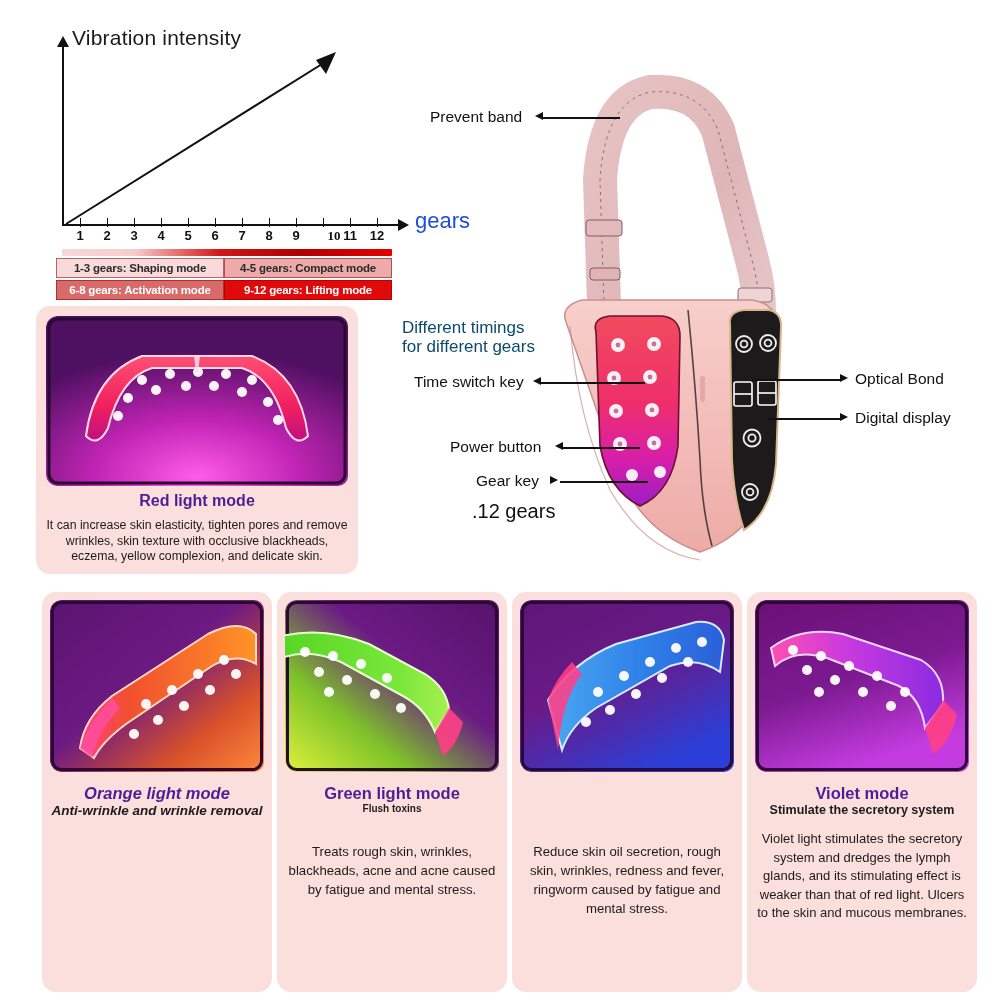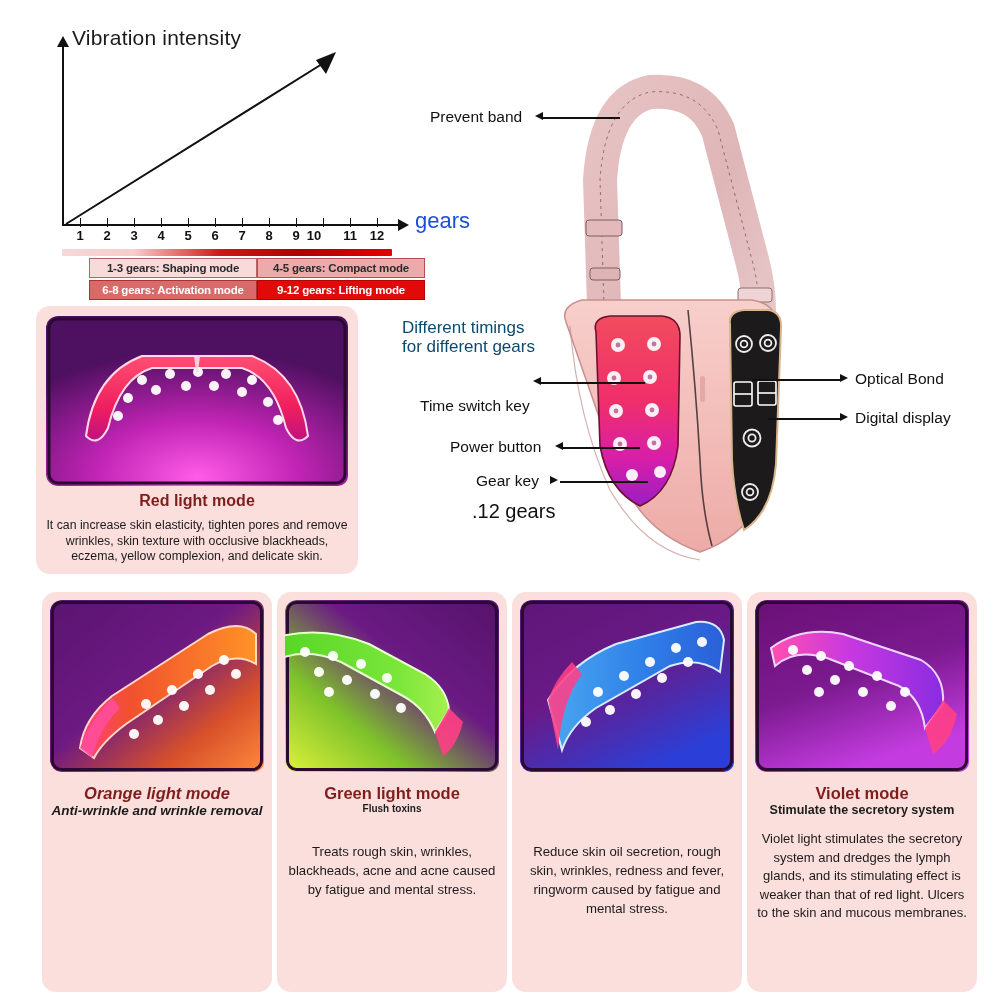--- a/index.html
+++ b/index.html
@@ -42,21 +42,21 @@
   #ticks{left:42px;top:210px;width:345px;height:30px;}
 
   #intensity-bar{
     left:42px;top:241px;width:330px;height:7px;border-radius:1px;
     background:linear-gradient(to right,
       #f7d8d8 0%, #f6cccc 22%, #eda0a0 28%,
       #e04e4e 40%, #cf1717 48%, #b00000 72%, #e50000 100%);
   }
 
   
-  #gear-modes{left:36px;top:250px;width:292px;margin-left:33px;}
+  #gear-modes{left:36px;top:250px;width:292px;}
   .gear-row{display:flex;width:336px;height:20px;margin-bottom:2px;}
   .gear-box{
     flex:1;display:flex;align-items:center;justify-content:center;
     font-size:11.5px;font-weight:700;letter-spacing:-.2px;
     white-space:nowrap;box-sizing:border-box;
     border:1px solid rgba(140,0,0,.55);
   }
   .g1{background:#f9dada;color:#2a2a2a;}
   .g2{background:#edaaaa;color:#2a2a2a;}
   .g3{background:#d96a6a;color:#ffffff;}
@@ -97,21 +97,21 @@
     position:absolute;left:0;right:0;
     border-radius:12px;
     overflow:hidden;
     box-sizing:border-box;
   }
   .card-title-wrap{
     position:absolute;left:0;right:0;text-align:center;
   }
   .hl{
     display:inline-block;padding:0 6px;
-    font-weight:700;color:#7f1d1d;
+    font-weight:700;color:#4c1d95;
     position:relative;
   }
   .hl .bar{
     position:absolute;left:0;right:0;bottom:1px;height:7px;z-index:-1;
   }
   .card-sub{
     display:block;text-align:center;font-weight:700;color:#1b1b1b;
   }
   .card-body{
     position:absolute;left:10px;right:10px;text-align:center;
@@ -166,21 +166,21 @@
       <div class="tick-num" style="left: 126px;">5</div>
       <div class="tick" style="left: 153px;"></div>
       <div class="tick-num" style="left: 153px;">6</div>
       <div class="tick" style="left: 180px;"></div>
       <div class="tick-num" style="left: 180px;">7</div>
       <div class="tick" style="left: 207px;"></div>
       <div class="tick-num" style="left: 207px;">8</div>
       <div class="tick" style="left: 234px;"></div>
       <div class="tick-num" style="left: 234px;">9</div>
       <div class="tick" style="left: 261px;"></div>
-      <div class="tick-num" style="left: 252px;">10</div>
+      <div class="tick-num" style="left: 272px; font-family: Liberation Serif, serif;">10</div>
       <div class="tick" style="left: 288px;"></div>
       <div class="tick-num" style="left: 288px;">11</div>
       <div class="tick" style="left: 315px;"></div>
       <div class="tick-num" style="left: 315px;">12</div>
     </div>
 
   <div class="abs" id="intensity-bar"></div>
 
   <div class="abs" id="gear-modes">
     <div class="gear-row">
@@ -296,21 +296,21 @@
 
   <div class="callout-label" style="left:30px;top:48px;">Prevent band</div>
   <div class="callout-line" style="left:142px;top:57px;width:78px;"></div>
   <div class="arrow-left" style="left:135px;top:52px;"></div>
 
   <div id="multiline-note" style="left:2px;top:258px;">
     <div>Different timings</div>
     <div>for different gears</div>
   </div>
 
-  <div class="callout-label" style="left:20px;top:313px;margin-top:24px;">Time switch key</div>
+  <div class="callout-label" style="left:14px;top:313px;">Time switch key</div>
   <div class="callout-line" style="left:140px;top:322px;width:105px;"></div>
   <div class="arrow-left" style="left:133px;top:317px;"></div>
 
   <div class="callout-label" style="left:50px;top:378px;">Power button</div>
   <div class="callout-line" style="left:162px;top:387px;width:78px;"></div>
   <div class="arrow-left" style="left:155px;top:382px;"></div>
 
   <div class="callout-label" style="left:76px;top:412px;">Gear key</div>
   <div class="callout-line" style="left:160px;top:421px;width:88px;"></div>
   <div class="arrow-right" style="left:150px;top:416px;"></div>

